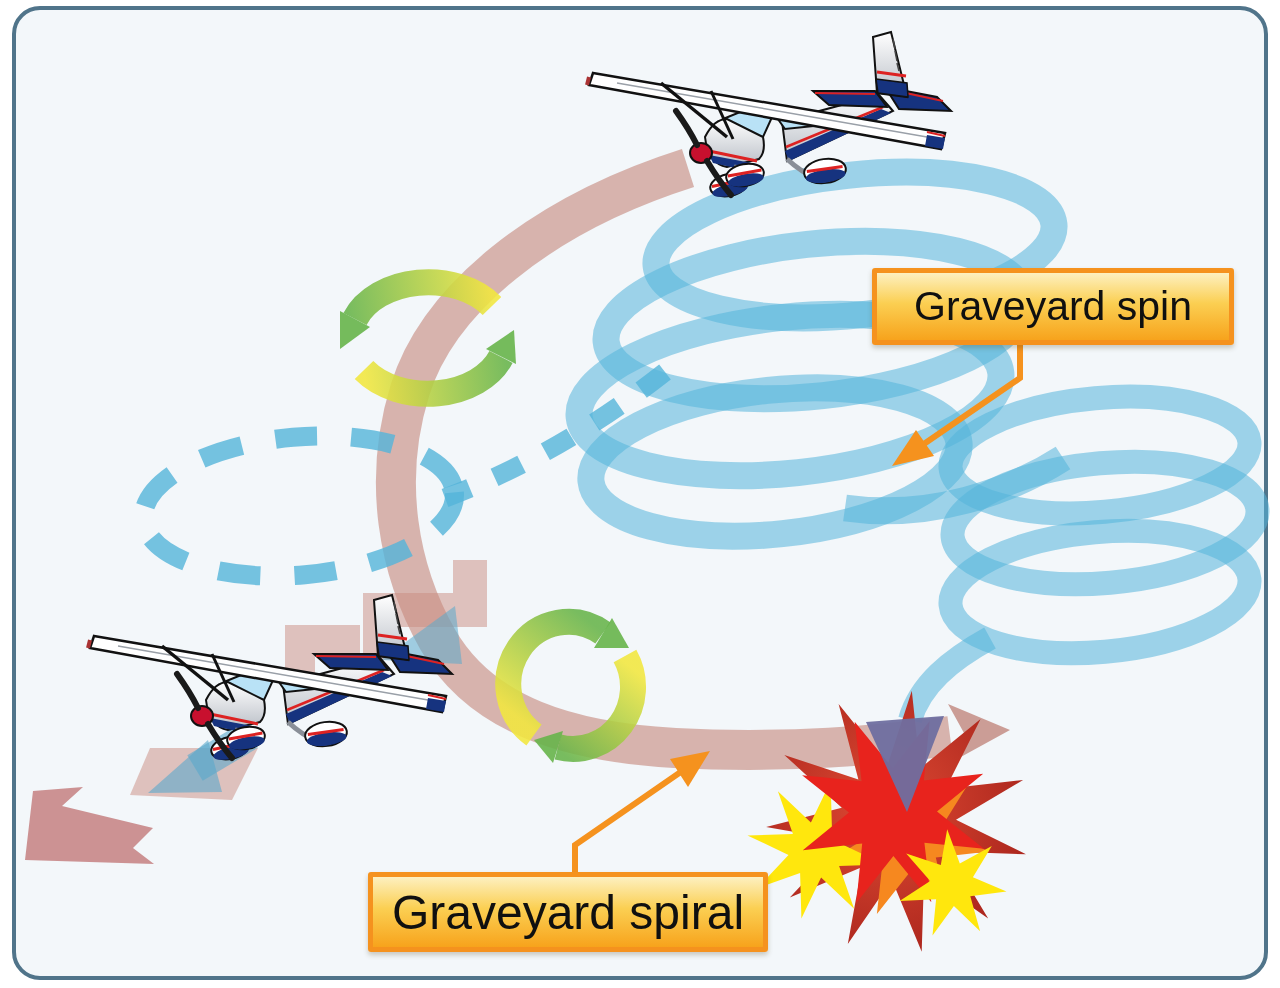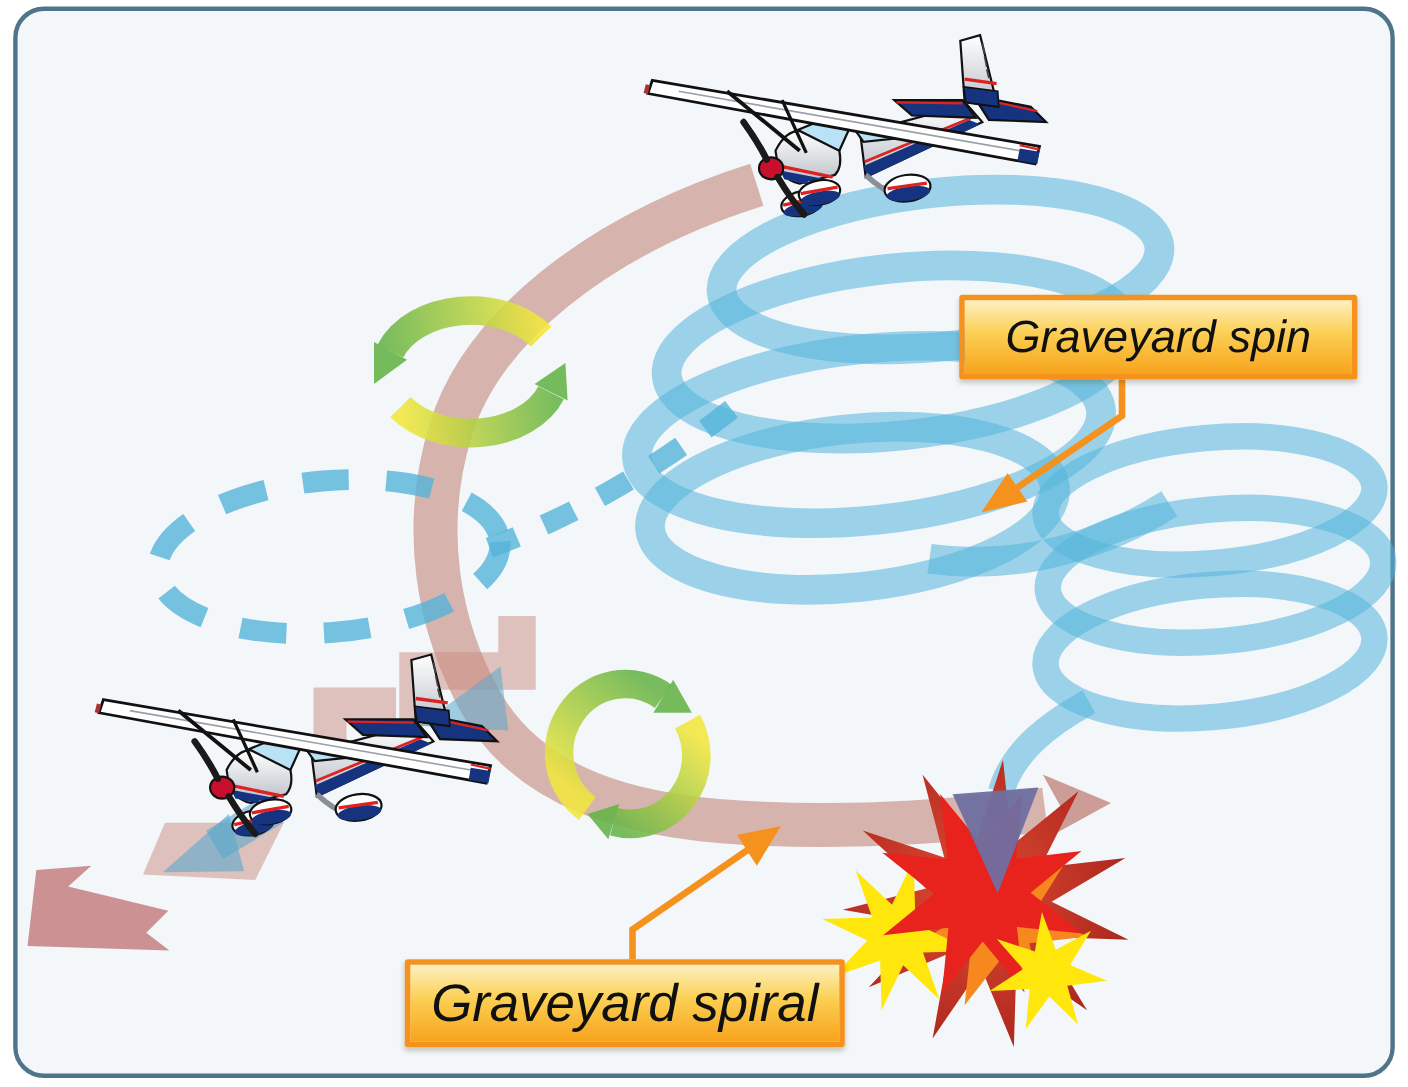--- a/index.html
+++ b/index.html
@@ -8,21 +8,21 @@
   #art{position:absolute;left:0;top:0;}
   .coil{fill:none;stroke-width:27;opacity:.55;}
   .coil2{fill:none;stroke-width:24;opacity:.55;}
   .dashedpath{fill:none;stroke-width:19;opacity:.8;}
   .pinkpath{fill:none;stroke-width:40;opacity:.62;}
   .rotarc{fill:none;stroke-width:26;opacity:.88;}
   .leaderline{fill:none;stroke-width:6;}
   .callout{position:absolute;display:flex;align-items:center;justify-content:center;
            border:5px solid #f5921e;border-radius:3px;color:#101010;
            background:linear-gradient(180deg,#fdf0c0 0%,#fbcf52 45%,#f7a31c 100%);
-           box-shadow:0 3px 5px rgba(70,60,20,.25);font-style:italic;}
+           box-shadow:0 3px 5px rgba(70,60,20,.25);}
   #spinLabel{left:872px;top:268px;width:352px;height:67px;font-size:41px;}
   #spiralLabel{left:368px;top:872px;width:390px;height:70px;font-size:48px;}
 </style>
 </head>
 <body>
 
 <div id="stage">
 <svg id="art" width="1280" height="988" viewBox="0 0 1280 988">
   <defs>
     <linearGradient id="silver" x1="0" y1="0" x2="0" y2="1">

